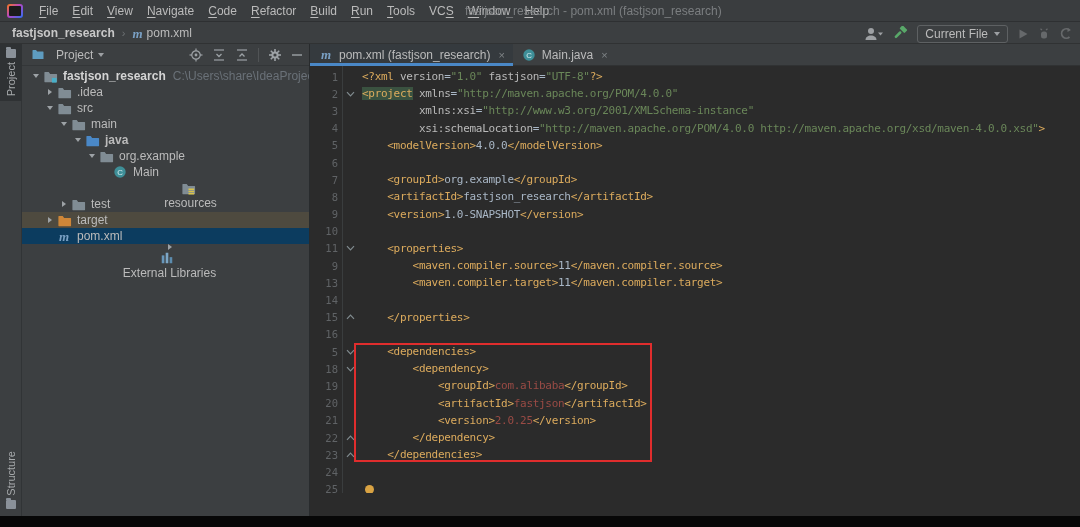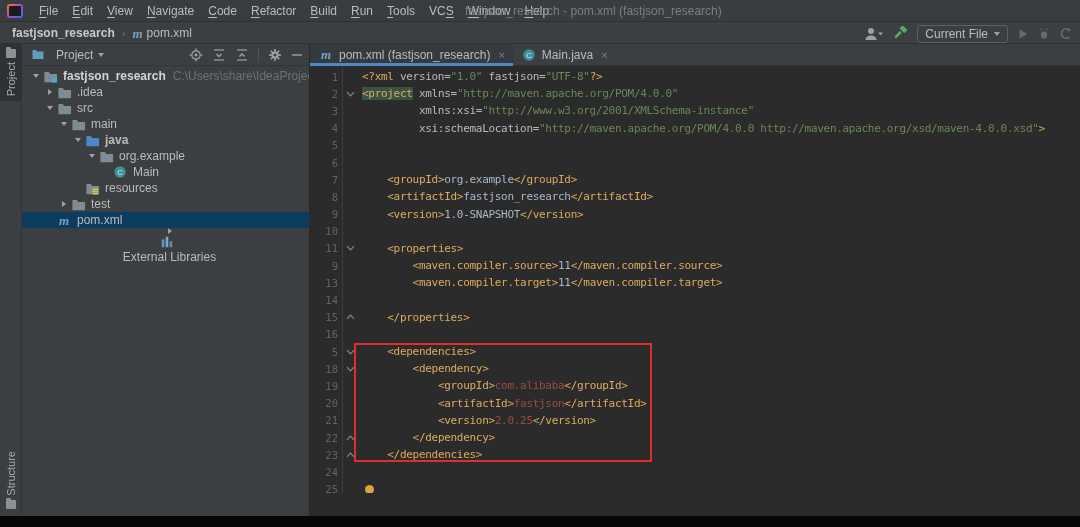--- a/index.html
+++ b/index.html
@@ -306,21 +306,21 @@
         <div class="tree-row" style="padding-left: 78px;">
           <span class="tw"></span>
           <span class="t-ico">
             <svg width="14" height="14" viewBox="0 0 16 16">
               <circle cx="8" cy="8" r="6.5" fill="#3E8F98"></circle>
               <text x="8" y="11.2" font-size="9" font-family="Liberation Sans, sans-serif" text-anchor="middle" fill="#D9EEF0">C</text>
             </svg>
           </span>
           <span class="t-label">Main</span>
         </div>
-        <div class="tree-row" style="padding-left: 50px;">
+        <div class="tree-row" style="padding-left: 50px; flex-direction: column;">
           <span class="tw"></span>
           <span class="t-ico">
             <svg width="15" height="15" viewBox="0 0 16 16">
               <path d="M1.5 13.5V3.8c0-.3.2-.5.5-.5h4.1l1.5 2h6.9c.3 0 .5.2.5.5v7.7c0 .3-.2.5-.5.5H2c-.3 0-.5-.2-.5-.5z" fill="#808C94"></path>
               <g fill="#D8C24A">
                 <rect x="8" y="8" width="6" height="1.6"></rect>
                 <rect x="8" y="10.4" width="6" height="1.6"></rect>
                 <rect x="8" y="12.8" width="6" height="1.6"></rect>
               </g>
             </svg>
@@ -330,20 +330,31 @@
         <div class="tree-row" style="padding-left: 36px;">
           <span class="tw">
             <span class="chev right"></span>
           </span>
           <span class="t-ico">
             <svg width="15" height="15" viewBox="0 0 16 16">
               <path d="M1.5 13.5V3.8c0-.3.2-.5.5-.5h4.1l1.5 2h6.9c.3 0 .5.2.5.5v7.7c0 .3-.2.5-.5.5H2c-.3 0-.5-.2-.5-.5z" fill="#808C94"></path>
             </svg>
           </span>
           <span class="t-label">test</span>
+        </div>
+        <div class="tree-row hovered" style="padding-left: 22px;">
+          <span class="tw">
+            <span class="chev right"></span>
+          </span>
+          <span class="t-ico">
+            <svg width="15" height="15" viewBox="0 0 16 16">
+              <path d="M1.5 13.5V3.8c0-.3.2-.5.5-.5h4.1l1.5 2h6.9c.3 0 .5.2.5.5v7.7c0 .3-.2.5-.5.5H2c-.3 0-.5-.2-.5-.5z" fill="#CE8638"></path>
+            </svg>
+          </span>
+          <span class="t-label">target</span>
         </div>
         <div class="tree-row selected" style="padding-left: 22px;">
           <span class="tw"></span>
           <span class="t-ico">
             <span class="mvn" style="margin:0;font-size:13px">m</span>
           </span>
           <span class="t-label">pom.xml</span>
         </div>
         <div class="tree-row" style="padding-left: 8px; flex-direction: column;">
           <span class="tw">
@@ -404,20 +415,21 @@
           <span class="code-text"><span class="tok-d">         </span><span class="tok-a">xmlns:xsi</span><span class="tok-d">=</span><span class="tok-s">"http://www.w3.org/2001/XMLSchema-instance"</span></span>
         </div>
         <div class="code-line">
           <span class="ln">4</span>
           <span class="fold"></span>
           <span class="code-text"><span class="tok-d">         </span><span class="tok-a">xsi:schemaLocation</span><span class="tok-d">=</span><span class="tok-s">"http://maven.apache.org/POM/4.0.0 http://maven.apache.org/xsd/maven-4.0.0.xsd"</span><span class="tok-t">&gt;</span></span>
         </div>
         <div class="code-line">
           <span class="ln">5</span>
           <span class="fold"></span>
+          <span class="code-text"><span class="tok-d">    </span><span class="tok-t">&lt;modelVersion&gt;</span><span class="tok-x">4.0.0</span><span class="tok-t">&lt;/modelVersion&gt;</span></span>
         </div>
         <div class="code-line">
           <span class="ln">6</span>
           <span class="fold"></span>
           <span class="code-text"></span>
         </div>
         <div class="code-line">
           <span class="ln">7</span>
           <span class="fold"></span>
           <span class="code-text"><span class="tok-d">    </span><span class="tok-t">&lt;groupId&gt;</span><span class="tok-x">org.example</span><span class="tok-t">&lt;/groupId&gt;</span></span>

